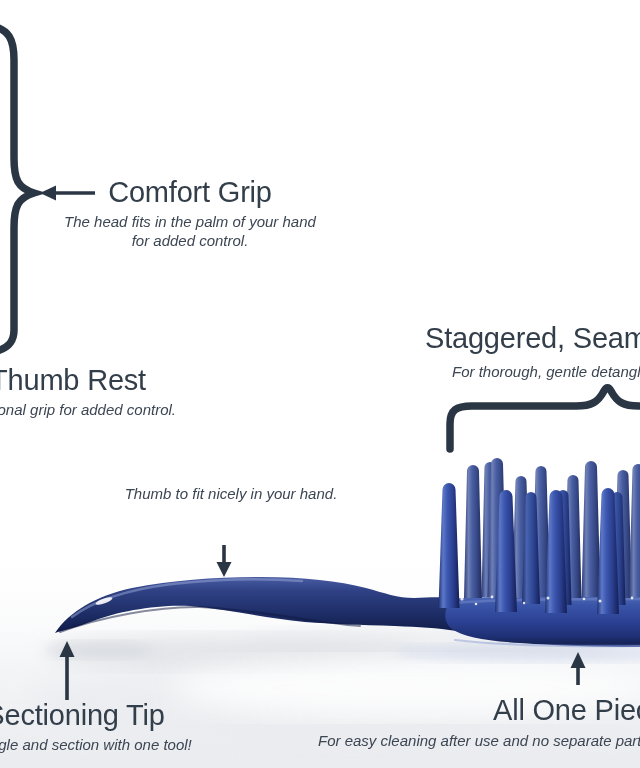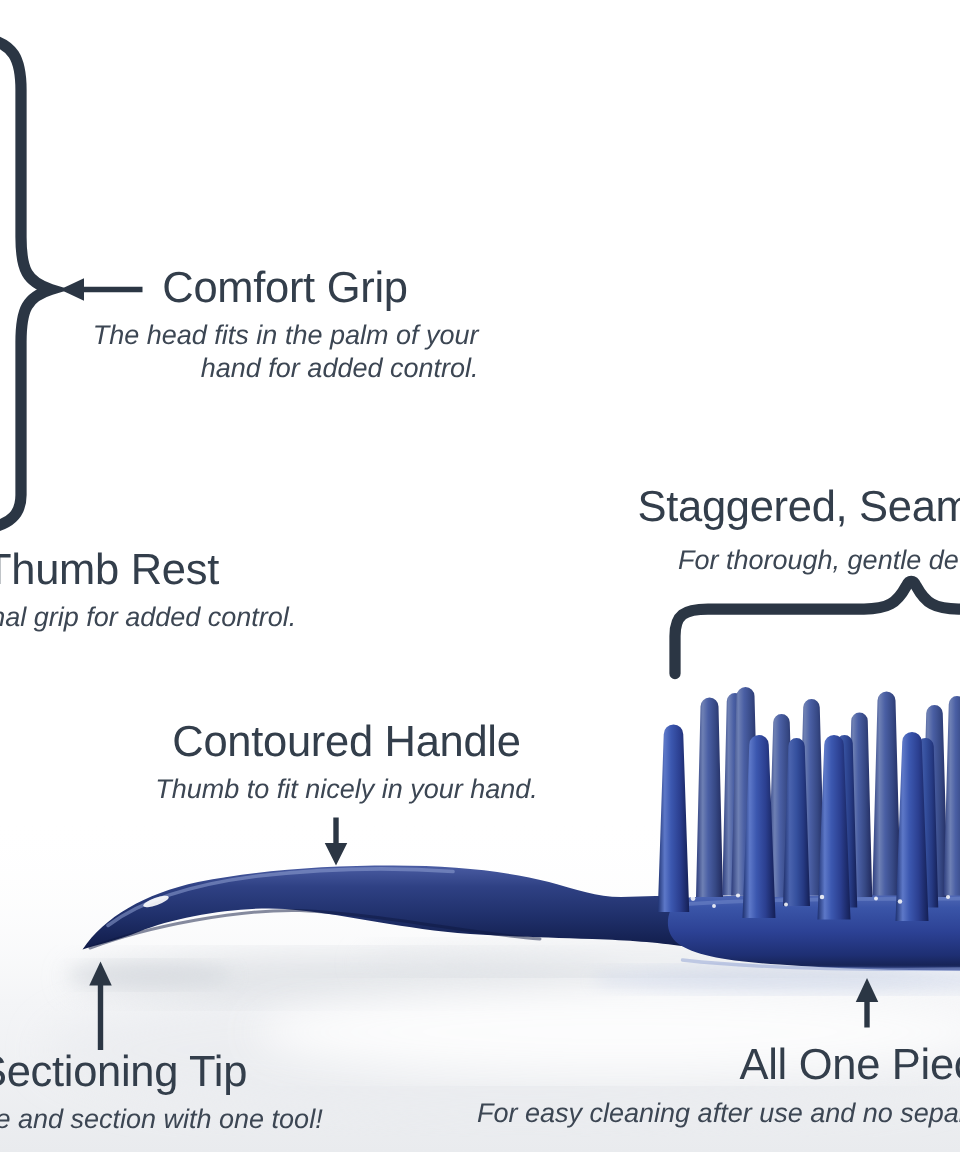--- a/index.html
+++ b/index.html
@@ -8,22 +8,22 @@
     background:var(--background,#fff);
     font-family:"Liberation Sans","DejaVu Sans",sans-serif;
   }
   svg{position:absolute;left:0;top:0;}
   .anno{position:absolute;color:var(--heading-ink,#333e4b);}
   .anno-title{
     font-size:29px;line-height:1.08;letter-spacing:-0.2px;
     white-space:nowrap;color:var(--heading-ink,#333e4b);
   }
   .anno-desc{
-    font-size:18px;line-height:1.22;font-style:italic;
-    color:var(--body-ink,#3c4653);margin-top:5px;white-space:nowrap;text-align:right;
+    font-size:15px;line-height:1.22;font-style:italic;
+    color:var(--body-ink,#3c4653);margin-top:5px;white-space:nowrap;
   }
   .center{text-align:center;transform:translateX(-50%);}
   .wrapdesc{white-space:normal;}
   
   #anno-comfort{left:190px;top:177px;}
   #anno-comfort .anno-desc{width:258px;}
   #anno-thumb{left:68px;top:365px;}
   #anno-contoured{left:231px;top:480px;}
   #anno-staggered-title{left:425px;top:323px;}
   #anno-staggered-desc{left:452px;top:358px;}
@@ -198,21 +198,20 @@
     <div class="anno-title">Comfort Grip</div>
     <div class="anno-desc wrapdesc">The head fits in the palm of your hand for added control.</div>
   </div>
 
   <div class="anno center" id="anno-thumb">
     <div class="anno-title">Thumb Rest</div>
     <div class="anno-desc">Additional grip for added control.</div>
   </div>
 
   <div class="anno center" id="anno-contoured">
-    <div class="anno-title">Contoured Handle</div>
     <div class="anno-desc">Thumb to fit nicely in your hand.</div>
   </div>
 
   <div class="anno anno-title" id="anno-staggered-title">Staggered, Seamless Bristles</div>
   <div class="anno anno-desc" id="anno-staggered-desc">For thorough, gentle detangling.</div>
 
   <div class="anno center" id="anno-sectioning">
     <div class="anno-title">Sectioning Tip</div>
     <div class="anno-desc">Detangle and section with one tool!</div>
   </div>

